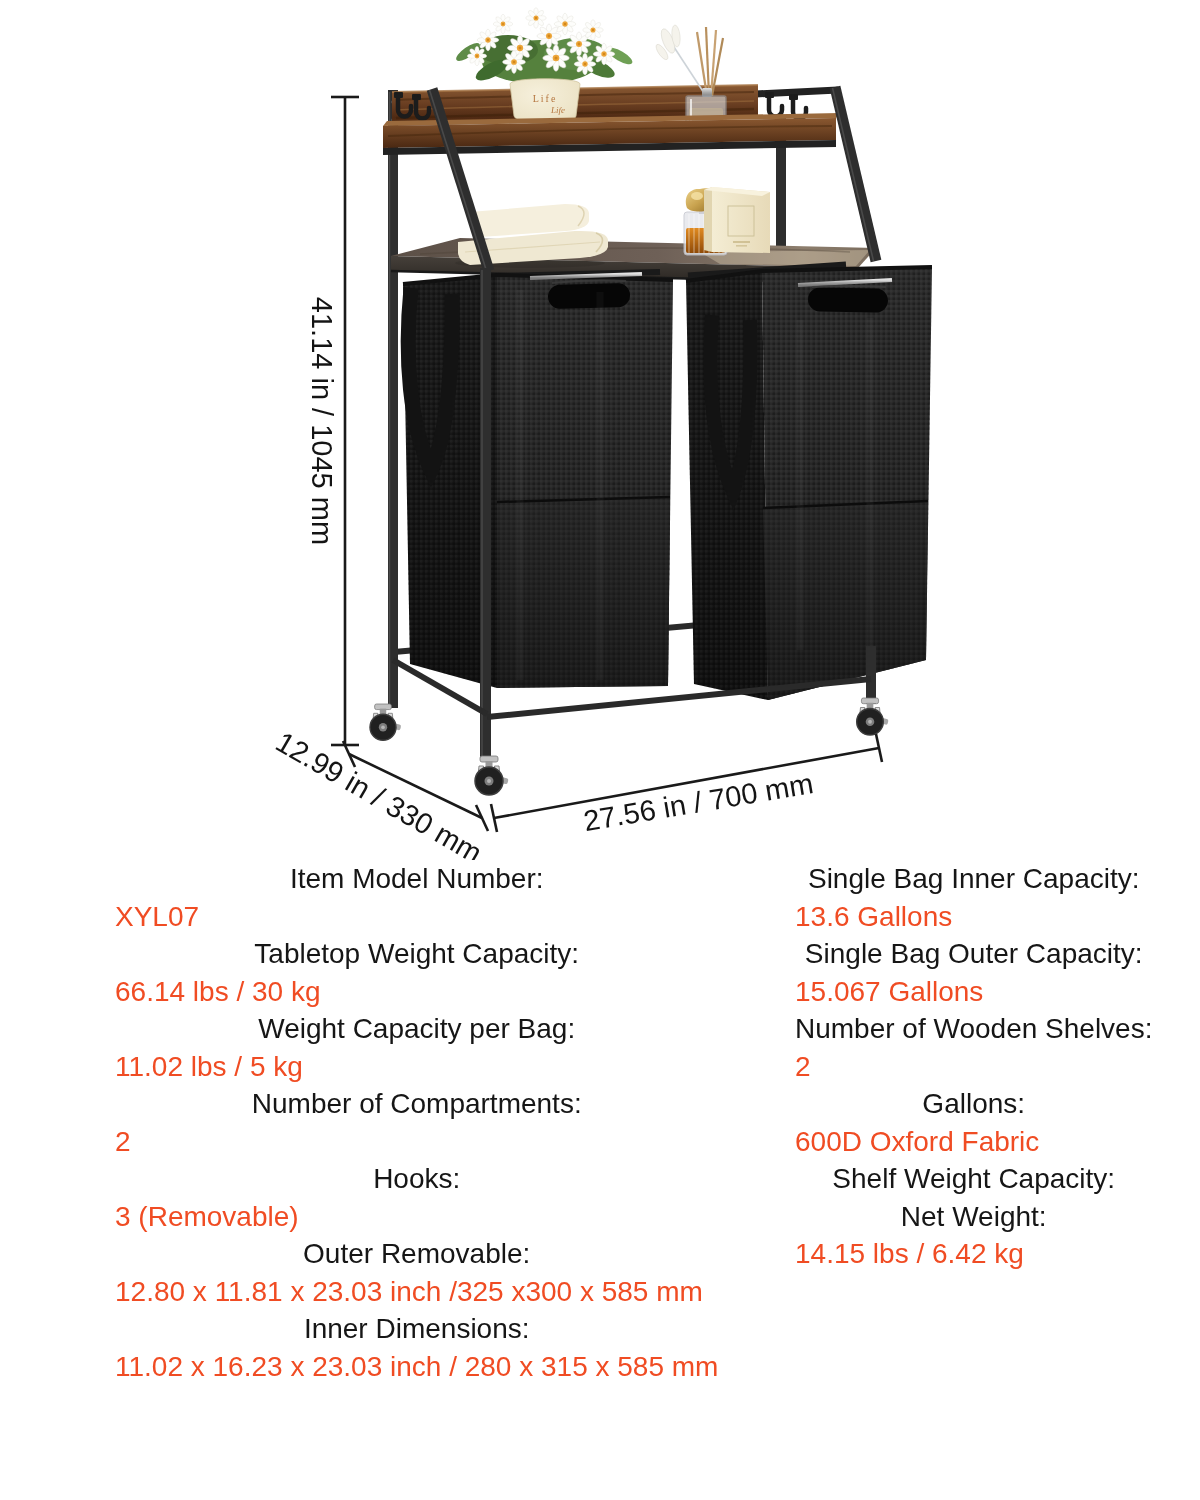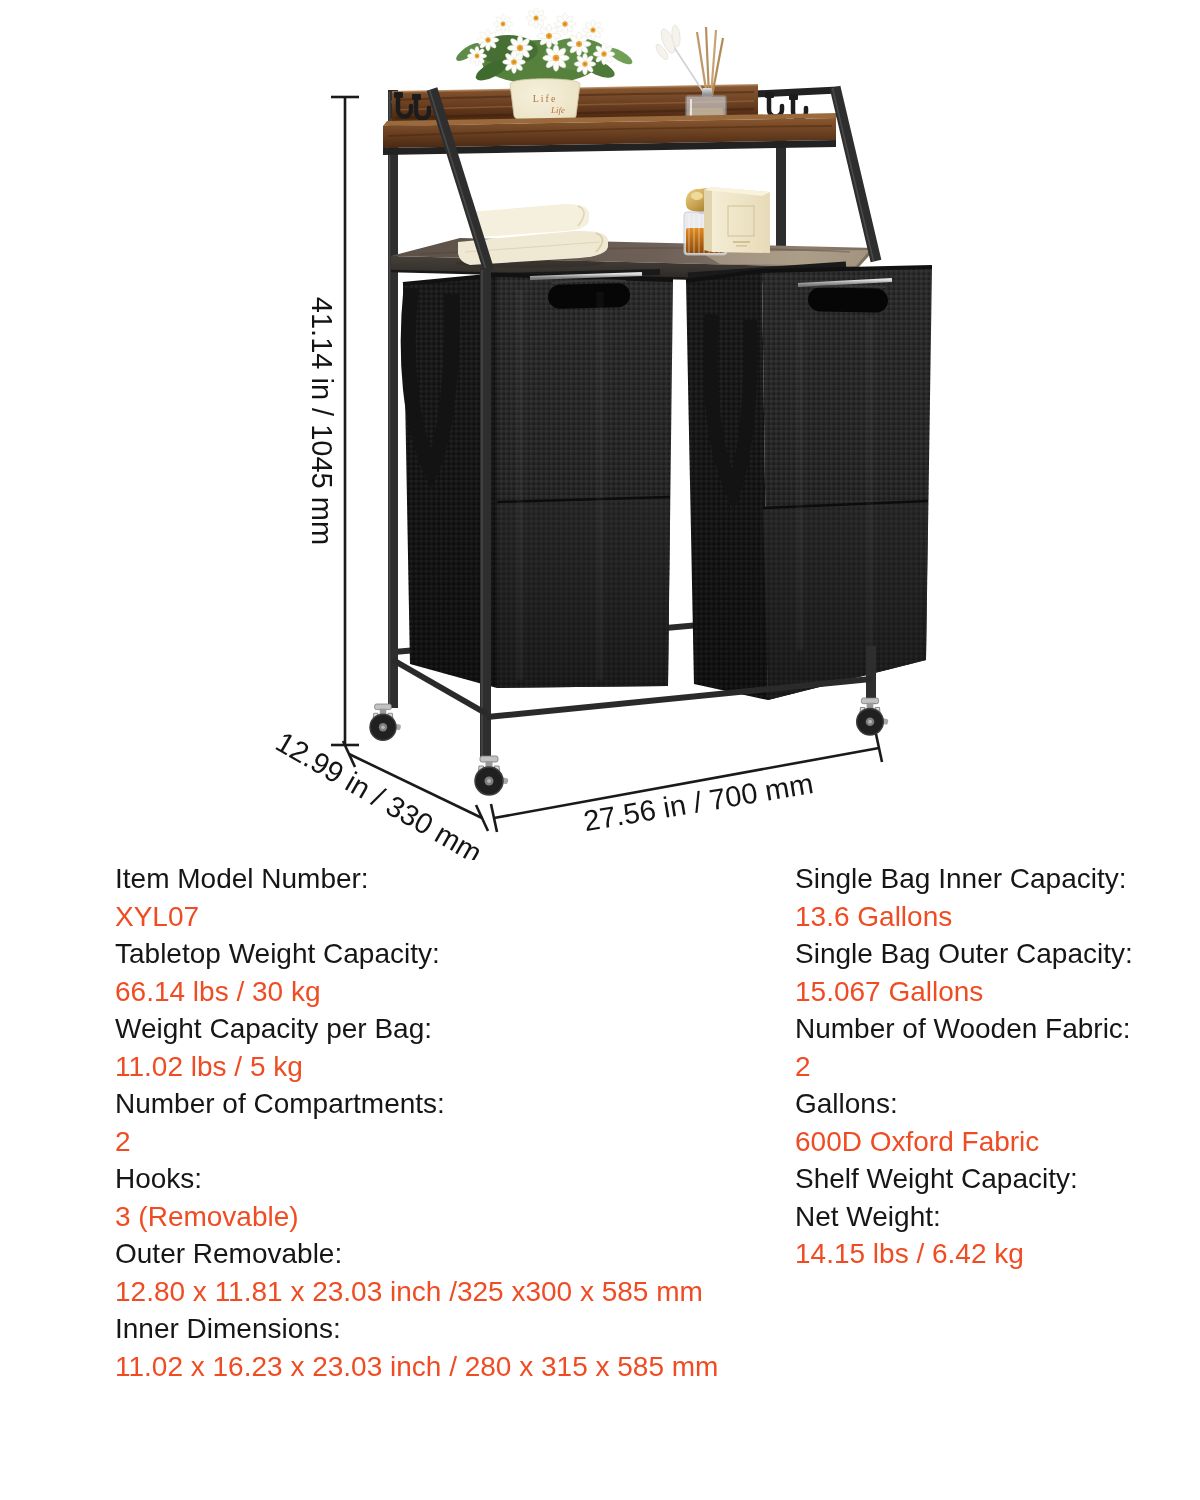--- a/index.html
+++ b/index.html
@@ -2,21 +2,21 @@
 <html><head>
 <meta charset="utf-8">
 <style>
   html,body{margin:0;padding:0;background:#ffffff;}
   .page{position:relative;width:1200px;height:1500px;background:#ffffff;overflow:hidden;
         font-family:"Liberation Sans",sans-serif;}
   .figure{position:absolute;left:0;top:0;width:1200px;height:860px;}
   .specs-col{position:absolute;top:860px;white-space:nowrap;}
   .specs-col.left{left:115px;}
   .specs-col.right{left:775px;margin-left:20px;}
-  .spec-label{font-size:28px;line-height:37.5px;font-weight:500;color:#161616;}
+  .spec-label{font-size:28px;line-height:37.5px;font-weight:500;color:#161616;text-align:center;}
   .spec-value{font-size:28px;line-height:37.5px;font-weight:400;color:#F04C23;}
   .dim-text{font-size:29px;fill:#141414;font-family:"Liberation Sans",sans-serif;}
   .pot-word{font-family:"Liberation Serif",serif;fill:#b5763f;}
 </style>
 </head>
 <body>
 
 <div class="page">
 
   <svg class="figure" viewBox="0 0 1200 860">
@@ -345,21 +345,21 @@
   <div class="specs-col right">
     <div>
       <div class="spec-label">Single Bag Inner Capacity:</div>
       <div class="spec-value">13.6 Gallons</div>
     </div>
     <div>
       <div class="spec-label">Single Bag Outer Capacity:</div>
       <div class="spec-value">15.067 Gallons</div>
     </div>
     <div>
-      <div class="spec-label">Number of Wooden Fabric:</div>
+      <div class="spec-label">Number of Wooden Shelves:</div>
       <div class="spec-value">2</div>
     </div>
     <div>
       <div class="spec-label">Gallons:</div>
       <div class="spec-value">600D Oxford Fabric</div>
     </div>
     <div>
       <div class="spec-label">Shelf Weight Capacity:</div>
     </div>
     <div>

